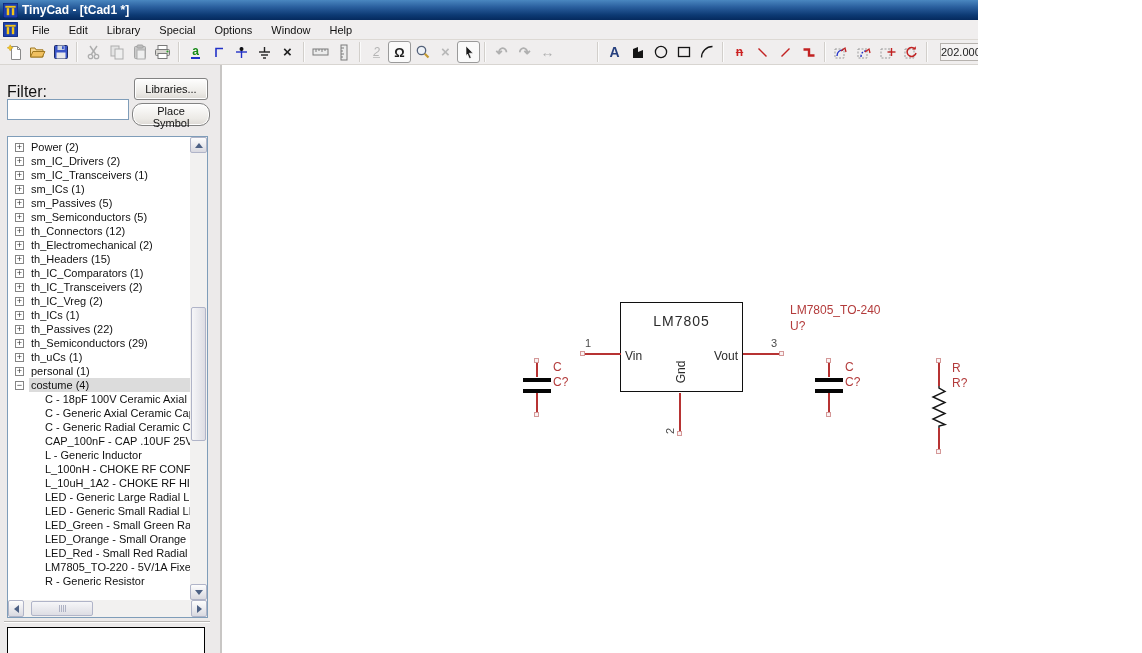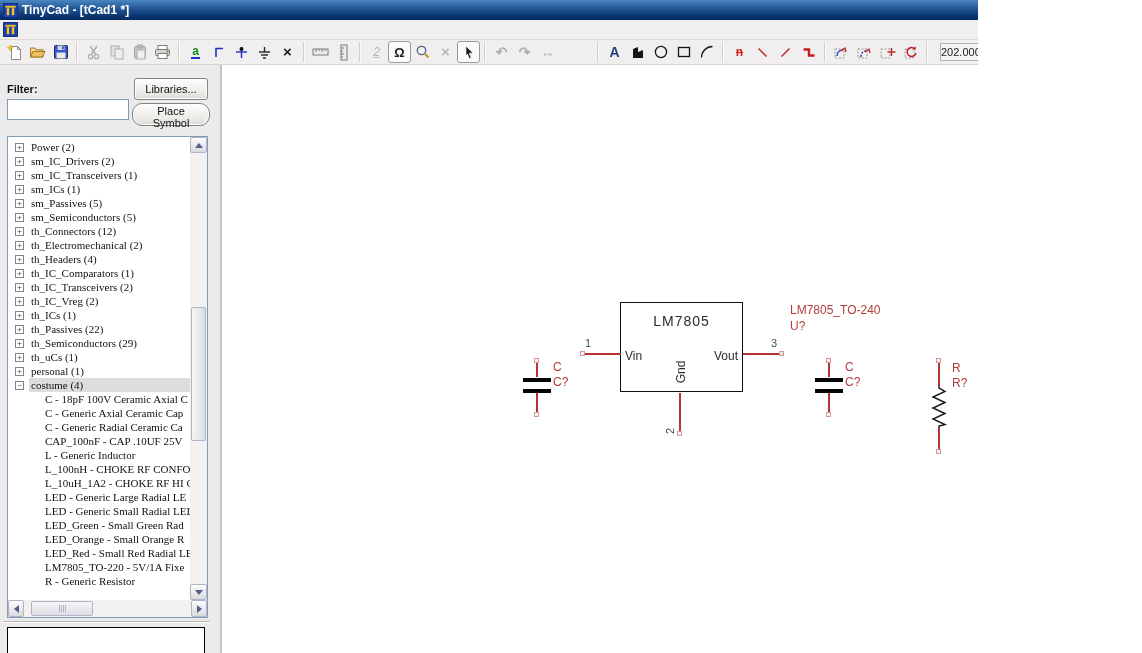--- a/index.html
+++ b/index.html
@@ -37,32 +37,32 @@
   .glyph-arrow { color:#b0b0b0; font-size:14px; font-weight:bold; }
   .coords { margin-left:8px; width:150px; height:18px; border:1px solid #b6b2ae; background:#f5f3f3;
     font-size:11px; color:#222; display:flex; align-items:center; justify-content:center; white-space:pre; }
 
   
   .main { display:flex; height:588px; }
 
   
   .sidebar { position:relative; width:222px; flex:0 0 auto; background:#eceaea;
     border-right:2px solid #c8c6c4; }
-  .filter-label { position:absolute; left:7px; top:18px; font-size:11px; color:#111;font-weight:bold; }
+  .filter-label { position:absolute; left:7px; top:18px; font-size:16px; color:#111; }
   .filter-input { position:absolute; left:7px; top:34px; width:122px; height:21px;
     border:1px solid #7f9db9; background:#fff; font-size:11px; padding:2px 4px; }
   .xp-btn { position:absolute; font-size:11px; color:#111; text-align:center;
     border:1px solid #828282; border-radius:3px; background:linear-gradient(#fefefe,#eceae6 70%, #dcd9d4);
     box-shadow:inset 0 0 0 1px #fff; }
   .btn-libraries { left:134px; top:13px; width:74px; height:22px; }
   .btn-place { left:132px; top:38px; width:78px; height:23px;border-radius:10px; }
 
   .tree { position:absolute; left:7px; top:71px; width:201px; height:482px; background:#fff;
     border:1px solid #7f9db9; overflow:hidden; }
-  .tree-items { position:absolute; left:0; top:0; right:17px; bottom:17px; overflow:hidden; padding-top:3px;font-family:Liberation Serif, serif; }
+  .tree-items { position:absolute; left:0; top:0; right:17px; bottom:17px; overflow:hidden; padding-top:3px; }
   .tree-row { display:flex; align-items:center; height:14px; font-size:11px; white-space:nowrap; color:#111; }
   .twisty { width:9px; height:9px; border:1px solid #848484; background:#fff; margin:0 5px 0 7px;
     font-size:9px; line-height:7px; text-align:center; flex:0 0 auto; color:#333; }
   .twisty::before { content:"+"; }
   .tree-row.expanded .twisty::before { content:"\2212"; }
   .row-label { flex:1; overflow:hidden; padding:1px 2px; }
   .tree-row.selected .row-label { background:#dcdcdc; }
   .tree-row.child .row-label { padding-left:37px; }
 
   
@@ -137,20 +137,30 @@
 
   <div class="menubar">
     <span class="app-icon">
         <svg width="15" height="15" viewBox="0 0 16 16">
           <rect width="16" height="16" rx="2" fill="#1c3fae" stroke="#0a1e60"></rect>
           <rect x="2.5" y="3" width="11" height="2" fill="#f5c518"></rect>
           <rect x="4" y="5.5" width="2.6" height="7.5" fill="#f5c518"></rect>
           <rect x="9.4" y="5.5" width="2.6" height="7.5" fill="#f5c518"></rect>
         </svg>
       </span>
+    <div style="display:flex;">
+
+    <span class="menu-item" style="--i: 0;">File</span>
+        <span class="menu-item" style="--i: 1;">Edit</span>
+        <span class="menu-item" style="--i: 2;">Library</span>
+        <span class="menu-item" style="--i: 3;">Special</span>
+        <span class="menu-item" style="--i: 4;">Options</span>
+        <span class="menu-item" style="--i: 5;">Window</span>
+        <span class="menu-item" style="--i: 6;">Help</span>
+      </div>
   </div>
 
   <div class="toolbar">
     <span class="tbtn">
         <svg width="16" height="16" viewBox="0 0 16 16">
           <path d="M4.5 2.5h6l3 3v10h-9z" fill="#fff" stroke="#8a8a8a"></path>
           <path d="M10.5 2.5v3h3" fill="none" stroke="#8a8a8a"></path>
           <path d="M3.2 0.8l1 2 2 1-2 1-1 2-1-2-2-1 2-1z" fill="#f6c623" stroke="#c79a10" stroke-width="0.5"></path>
         </svg>
       </span>
@@ -385,21 +395,21 @@
               <div class="tree-row" style="--i: 6;">
                 <span class="twisty"></span>
                 <span class="row-label">th_Connectors (12)</span>
               </div>
               <div class="tree-row" style="--i: 7;">
                 <span class="twisty"></span>
                 <span class="row-label">th_Electromechanical (2)</span>
               </div>
               <div class="tree-row" style="--i: 8;">
                 <span class="twisty"></span>
-                <span class="row-label">th_Headers (4)</span>
+                <span class="row-label">th_Headers (15)</span>
               </div>
               <div class="tree-row" style="--i: 9;">
                 <span class="twisty"></span>
                 <span class="row-label">th_IC_Comparators (1)</span>
               </div>
               <div class="tree-row" style="--i: 10;">
                 <span class="twisty"></span>
                 <span class="row-label">th_IC_Transceivers (2)</span>
               </div>
               <div class="tree-row" style="--i: 11;">

